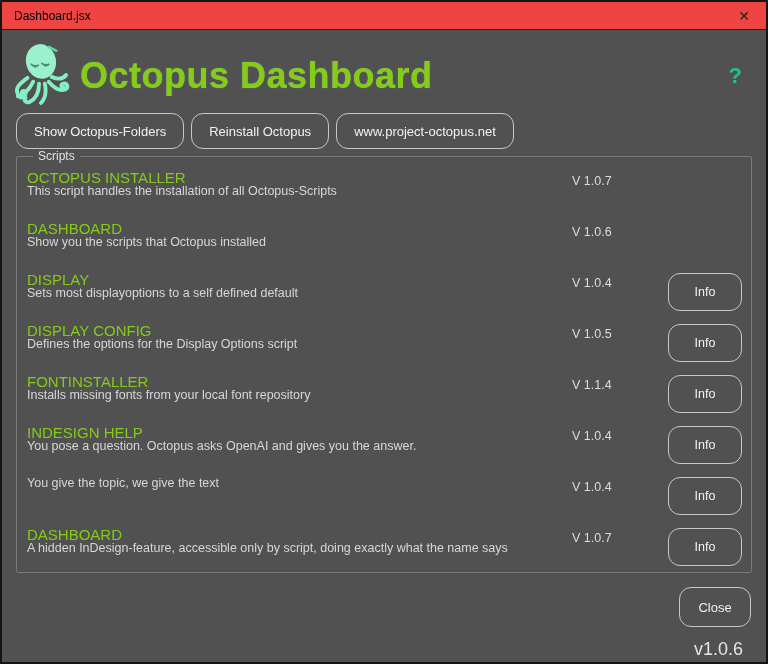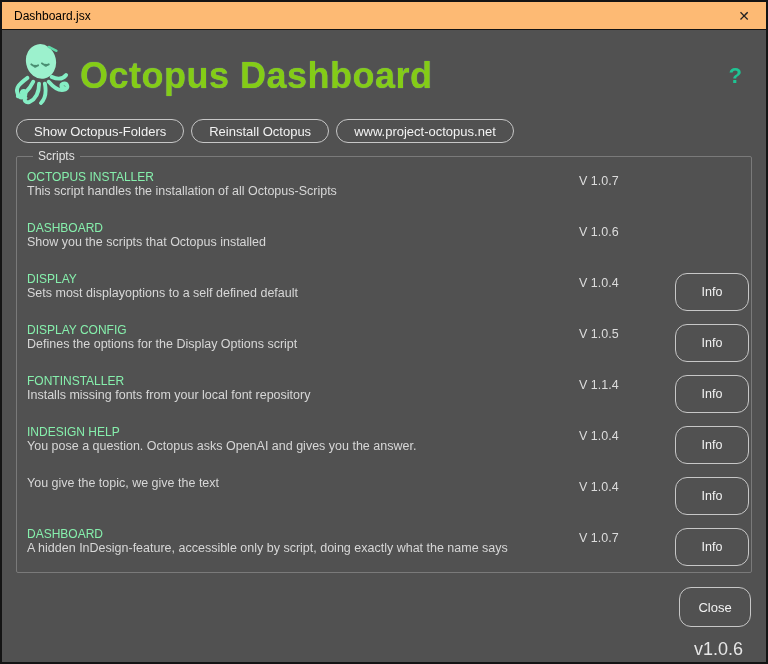--- a/index.html
+++ b/index.html
@@ -6,21 +6,21 @@
   html, body { background: #2a2a2a; font-family: "Liberation Sans", "DejaVu Sans", sans-serif; }
   .window {
     width: 768px; height: 664px;
     border: 2px solid #141414;
     background: #515151;
     position: relative;
     overflow: hidden;
   }
   
   .titlebar {
-    height: 28px; background: #fdba74;
+    height: 28px; background: #ef4444;
     display: flex; align-items: center; justify-content: space-between;
     padding: 0 12px;
     border-bottom: 1px solid #141414;
   }
   .titlebar-title { font-size: 12px; color: #000; }
   .titlebar-close {
     font-size: 14px; color: #222; line-height: 1;
     background: none; border: none; cursor: pointer; padding: 2px 4px;
     font-family: "Liberation Sans", sans-serif;
   }
@@ -40,49 +40,49 @@
     background: none; border: none; cursor: pointer;
     margin-right: 10px; font-family: "Liberation Sans", sans-serif;
   }
   
   .pill {
     background: transparent;
     border: 1px solid #c7c7c7;
     border-radius: 12px;
     color: #f2f2f2;
     font-size: 13px;
-    height: 24px;
+    height: 36px;
     padding: 4px 17px;
     cursor: pointer;
     font-family: "Liberation Sans", "DejaVu Sans", sans-serif;
     white-space: nowrap;
   }
   .toolbar {
     display: flex; gap: 7px;
     margin: 10px 14px 0 14px; height: 26px; align-items: center;
   }
   
   .scripts-box {
     margin: 5px 14px 0 14px;
     height: 424px;
     border: 1px solid #7a7a7a;
     border-radius: 2px;
-    padding: 5px 2px 0 10px;
+    padding: 5px 9px 0 10px;
   }
   .scripts-box legend {
     font-size: 12px; color: #e2e2e2;
     margin-left: 6px; padding: 0 5px;
   }
   .script-row {
     display: flex; align-items: flex-start;
     height: 51px; padding-top: 3px;
   }
   .script-text { flex: 1 1 auto; min-width: 0; }
   .script-name {
-    font-size: 12px; line-height: 13.5px; color: #86efac;
+    font-size: 15px; line-height: 13.5px; color: #84cc16;
   }
   .script-desc {
     font-size: 12.5px; line-height: 13.5px; color: #d7d7d7;
   }
   .script-version {
     flex: 0 0 92px; width: 92px; padding-left: 22px; padding-top: 3px;
     font-size: 12.5px; color: #dcdcdc; white-space: nowrap;
   }
   .info-btn {
     flex: 0 0 74px; width: 74px; height: 38px; margin-left: 26px;

